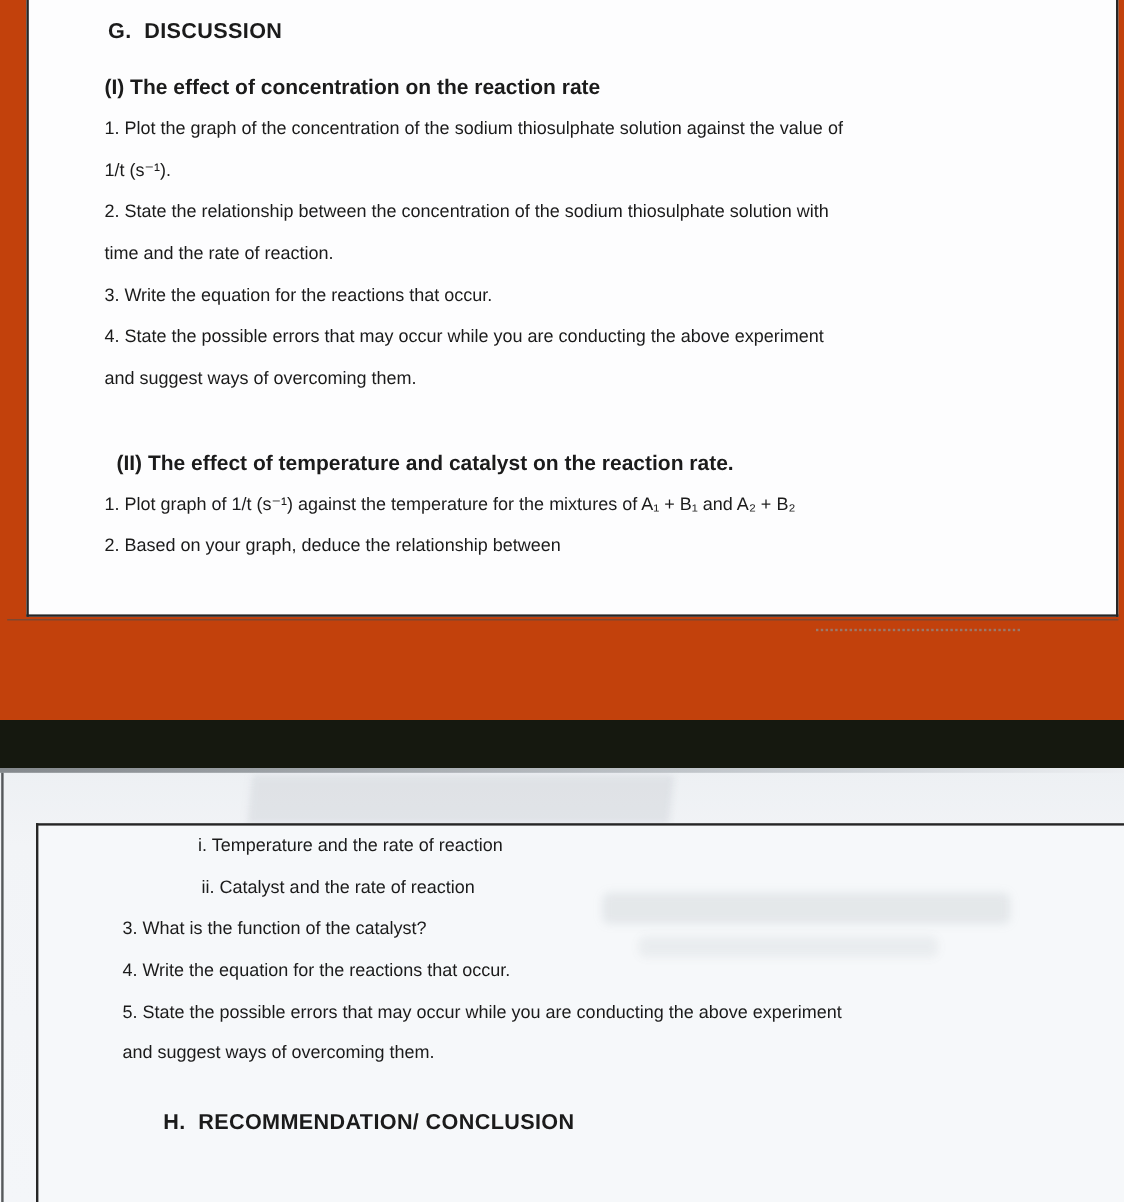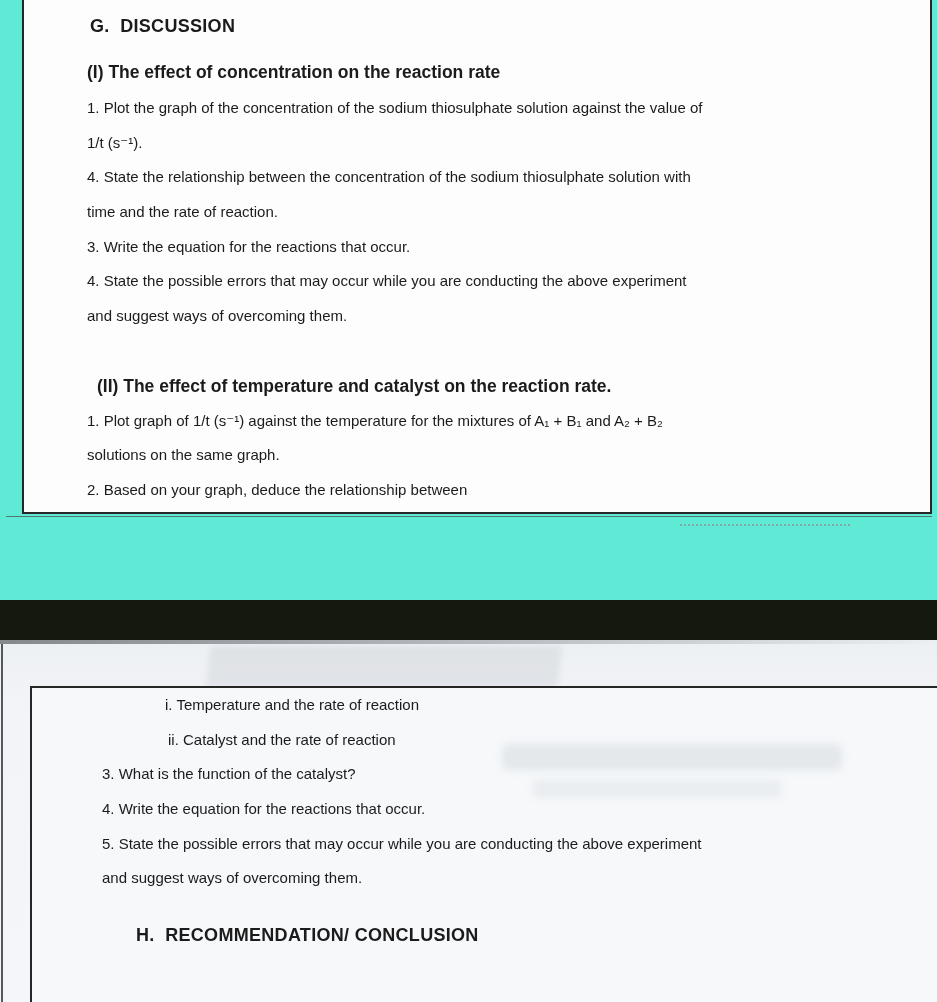--- a/index.html
+++ b/index.html
@@ -1,18 +1,18 @@
 <!DOCTYPE html>
 <html><head>
 <meta charset="utf-8">
 <style>
   html,body{margin:0;padding:0;background:#e8e8e8;}
   #stage{
     position:relative;width:937px;height:1002px;margin:0 auto;
-    background:#5eead4;overflow:hidden;
+    background:#c2410c;overflow:hidden;
     font-family:"Liberation Sans","DejaVu Sans",sans-serif;
     color:#1b1b1b;
   }
   
   .bg-lower{
     position:absolute;left:0;top:640px;width:937px;height:362px;
     background:linear-gradient(180deg,#edf0f3 0%,#f2f4f7 18%,#f4f6f9 100%);
   }
   .band{
     position:absolute;left:0;top:600px;width:937px;height:40px;
@@ -82,30 +82,29 @@
   <div class="edge-sliver"></div>
 
   <div class="p1-box">
     <div class="p1-content">
       <div class="hline">G.  DISCUSSION</div>
 
       <div class="l subh subh1">(I) The effect of concentration on the reaction rate</div>
 
       <div class="l">1. Plot the graph of the concentration of the sodium thiosulphate solution against the value of</div>
       <div class="l">1/t (s⁻¹).</div>
-      <div class="l">4. State the relationship between the concentration of the sodium thiosulphate solution with</div>
+      <div class="l">2. State the relationship between the concentration of the sodium thiosulphate solution with</div>
       <div class="l">time and the rate of reaction.</div>
       <div class="l">3. Write the equation for the reactions that occur.</div>
       <div class="l">4. State the possible errors that may occur while you are conducting the above experiment</div>
       <div class="l">and suggest ways of overcoming them.</div>
 
       <div class="l subh subh2">(II) The effect of temperature and catalyst on the reaction rate.</div>
 
       <div class="l">1. Plot graph of 1/t (s⁻¹) against the temperature for the mixtures of A₁ + B₁ and A₂ + B₂</div>
-      <div class="l">solutions on the same graph.</div>
       <div class="l">2. Based on your graph, deduce the relationship between</div>
     </div>
   </div>
   <div class="p1-underline"></div>
   <div class="p1-dots"></div>
 
   <div class="p2-shadow"></div>
   <div class="p2-box">
     <div class="bleed b1"></div>
     <div class="bleed b2"></div>

